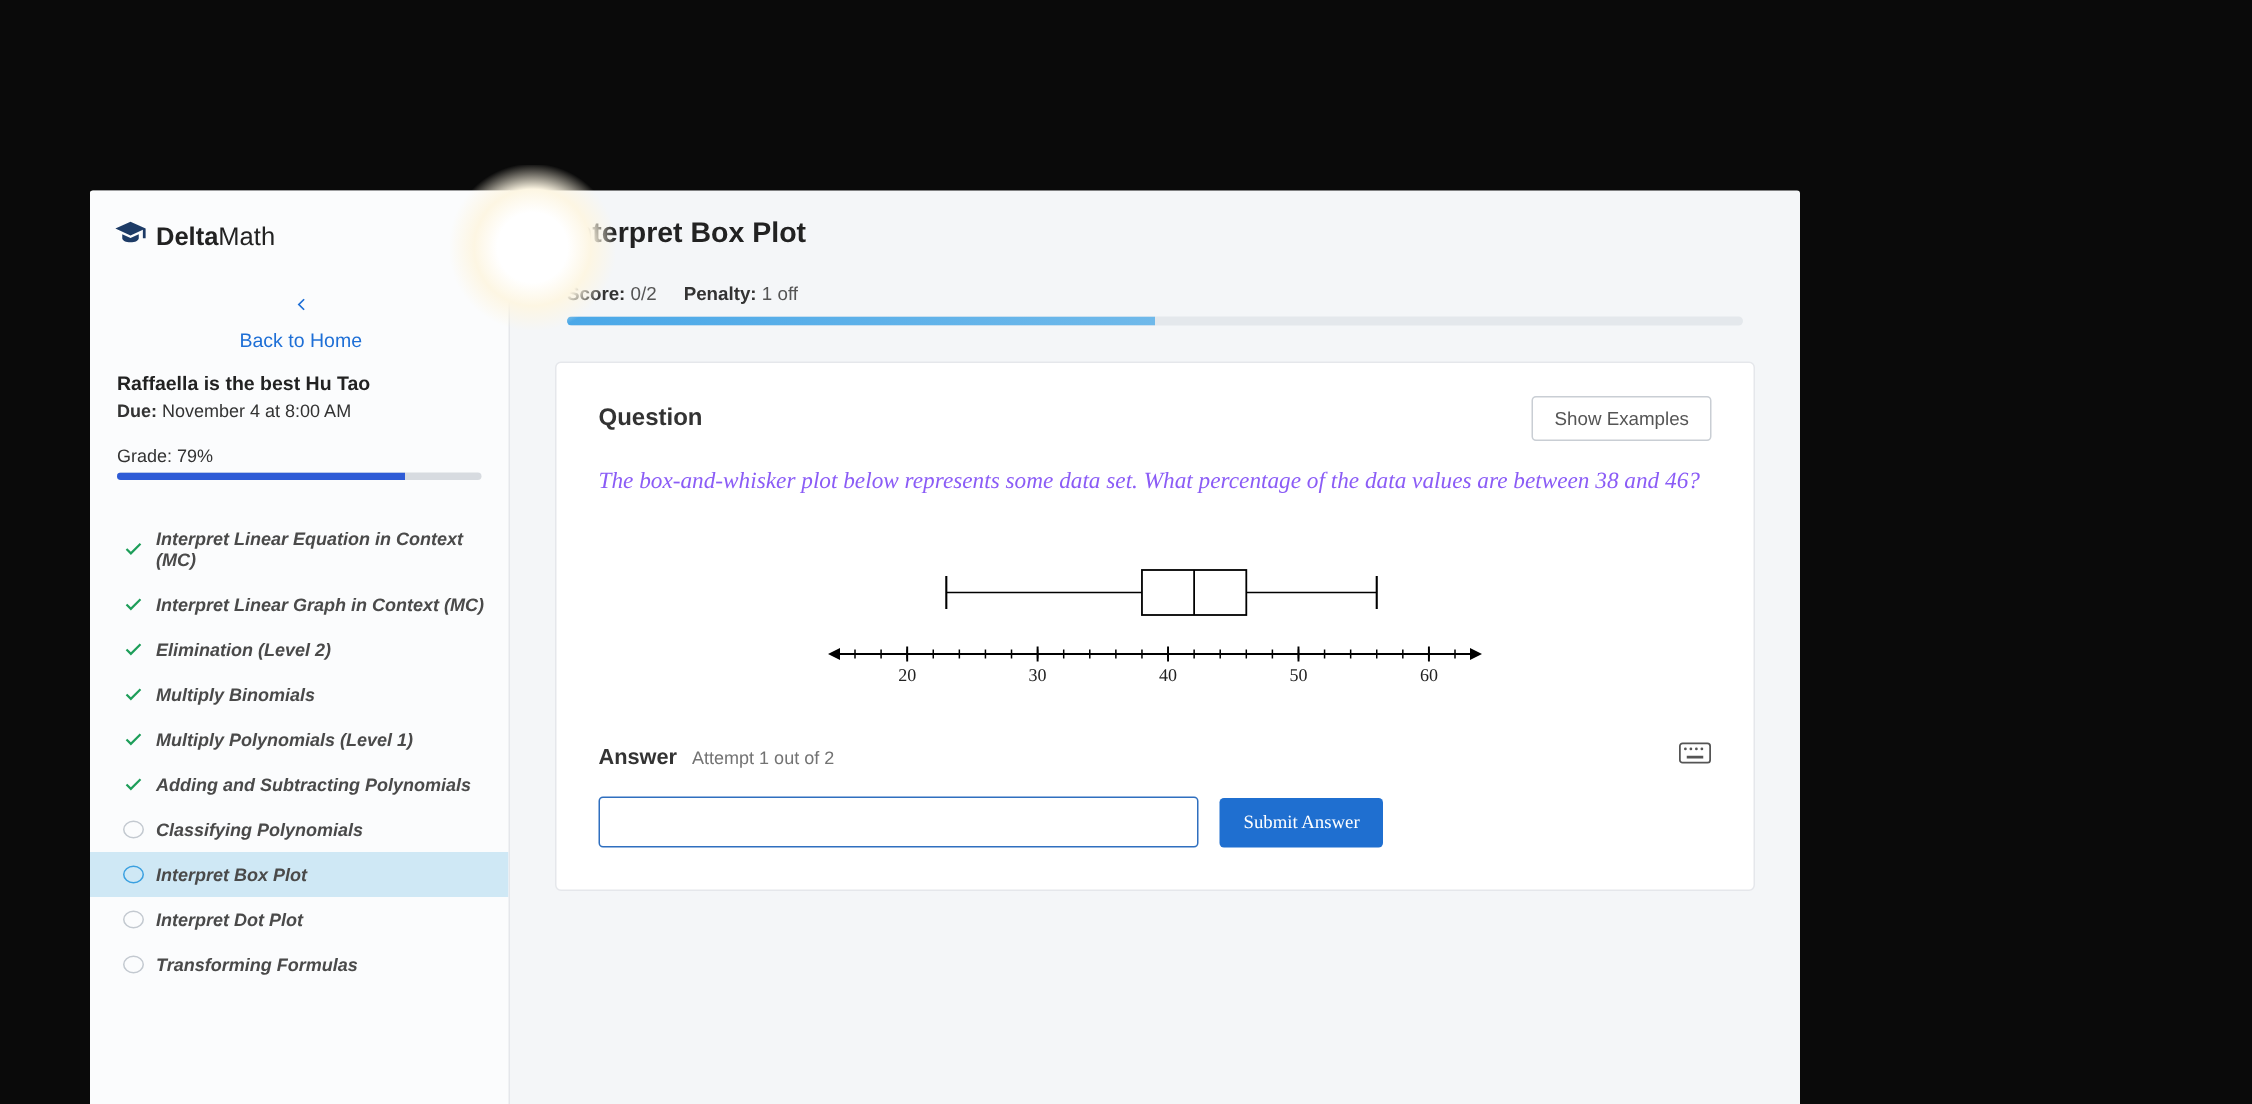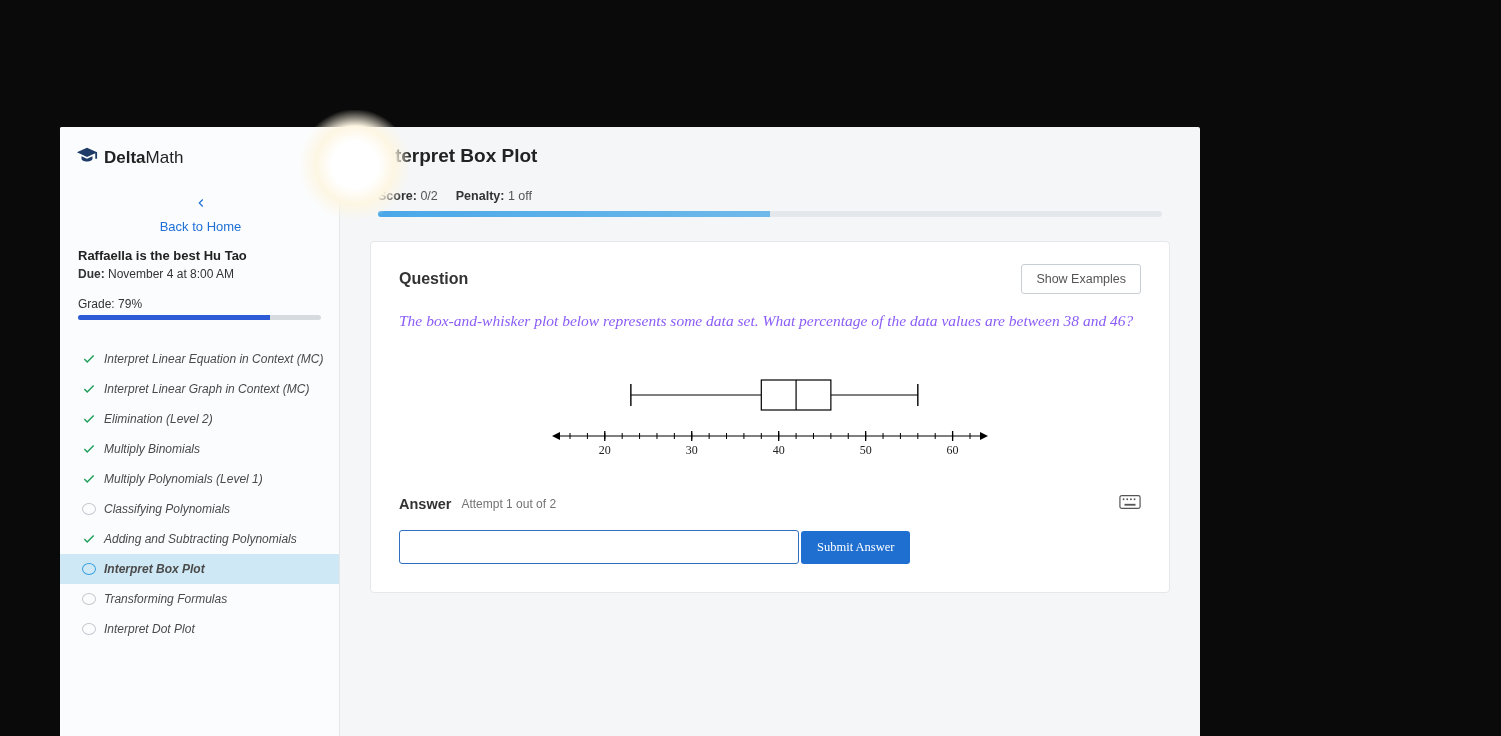--- a/index.html
+++ b/index.html
@@ -47,21 +47,21 @@
 
   .assign-block { padding: 0 18px 8px 18px; }
   .assign-title { font-weight: 700; color:#222; font-size: 13px; }
   .assign-due { font-size: 12px; color:#333; margin-top:4px; }
   .assign-due .lbl { font-weight:600; }
   .grade-row { font-size:12px; color:#333; margin-top:16px; }
   .grade-bar { position:relative; height:5px; background:#d7dbe0; border-radius:3px; margin-top:4px; overflow:hidden; }
   .grade-fill { position:absolute; left:0; top:0; height:100%; background:#2e5bd6; }
 
   .skill-list { margin-top: 16px; overflow-y:auto; }
-  .skill-item { display:flex; align-items:center; gap:8px; padding: 8px 14px 8px 22px; font-size:12px; color:#4a4a4a; cursor:pointer; font-style: italic; }
+  .skill-item { display:flex; align-items:center; gap:8px; padding: 8px 14px 8px 22px; font-size:12px; color:#4a4a4a; cursor:pointer; font-style: italic; font-weight: bold; }
   .skill-item.active { background:#cfe8f5; font-weight:700; font-style: italic; }
   .skill-item .ic { width:14px; height:14px; flex:0 0 14px; display:flex; align-items:center; justify-content:center; }
   .ic.check svg { stroke:#1e9e5a; }
   .ic.ring { border:1.5px solid #c3c9d0; border-radius:50%; width:12px; height:12px; }
   .ic.ring.blue { border-color:#3aa0e0; }
 
   .calc-row { margin-top:auto; padding: 14px 14px 14px 8px; display:flex; align-items:flex-start; gap:8px; font-size:13px; color:#0f766e; cursor:pointer; }
   .calc-row .chev { margin-left:auto; }
 
   
@@ -86,21 +86,21 @@
 
   .q-text { font-family: Georgia, "Times New Roman", serif; font-size: 15.5px; color:#8b5cf6; line-height:1.45;font-style:italic; }
 
   .plot-wrap { display:flex; justify-content:center; margin: 26px 0 12px 0; }
 
   .ans-head { display:flex; align-items:center; gap:10px; margin-top: 26px; }
   .ans-head .a-lbl { font-weight:700; font-size:14.5px; }
   .ans-head .att { font-size:12px; color:#737373; }
   .kbd-ic { margin-left:auto; }
 
-  .ans-row { display:flex; align-items:center; gap:2px; margin-top: 16px; }
+  .ans-row { display:flex; align-items:center; gap:14px; margin-top: 16px; }
   .ans-input {
     width: 400px; height: 34px;
     border: 1.5px solid #2f6fbf;
     border-radius:3px;
     padding: 4px 8px;
     font-size:14px;
   }
   .submit-btn {
     background:#1f6fd0;
     color:#fff;
@@ -186,42 +186,42 @@
         </div>
         <div class="skill-item">
           <span class="ic check">
             <svg width="14" height="14" viewBox="0 0 24 24" fill="none" stroke-width="2.5">
               <path d="M4 12l5 5L20 6"></path>
             </svg>
           </span>
           <span>Multiply Polynomials (Level 1)</span>
         </div>
         <div class="skill-item">
+          <span class="ic check">
+            <svg width="14" height="14" viewBox="0 0 24 24" fill="none" stroke-width="2.5">
+              <path d="M4 12l5 5L20 6"></path>
+            </svg>
+          </span>
+          <span>Adding and Subtracting Polynomials</span>
+        </div>
+        <div class="skill-item">
           <span class="ic ring"></span>
           <span>Classifying Polynomials</span>
-        </div>
-        <div class="skill-item">
-          <span class="ic check">
-            <svg width="14" height="14" viewBox="0 0 24 24" fill="none" stroke-width="2.5">
-              <path d="M4 12l5 5L20 6"></path>
-            </svg>
-          </span>
-          <span>Adding and Subtracting Polynomials</span>
         </div>
         <div class="skill-item active">
           <span class="ic ring blue"></span>
           <span>Interpret Box Plot</span>
         </div>
         <div class="skill-item">
           <span class="ic ring"></span>
+          <span>Interpret Dot Plot</span>
+        </div>
+        <div class="skill-item">
+          <span class="ic ring"></span>
           <span>Transforming Formulas</span>
-        </div>
-        <div class="skill-item">
-          <span class="ic ring"></span>
-          <span>Interpret Dot Plot</span>
         </div>
       </div>
 
     <div class="calc-row">
       <span>
         <svg width="18" height="18" viewBox="0 0 24 24" fill="none" stroke="#888" stroke-width="1.5">
             <rect x="5" y="3" width="14" height="18" rx="2"></rect>
             <rect x="8" y="6" width="8" height="3"></rect>
             <circle cx="9" cy="13" r="0.8" fill="#888"></circle>
             <circle cx="12" cy="13" r="0.8" fill="#888"></circle>

